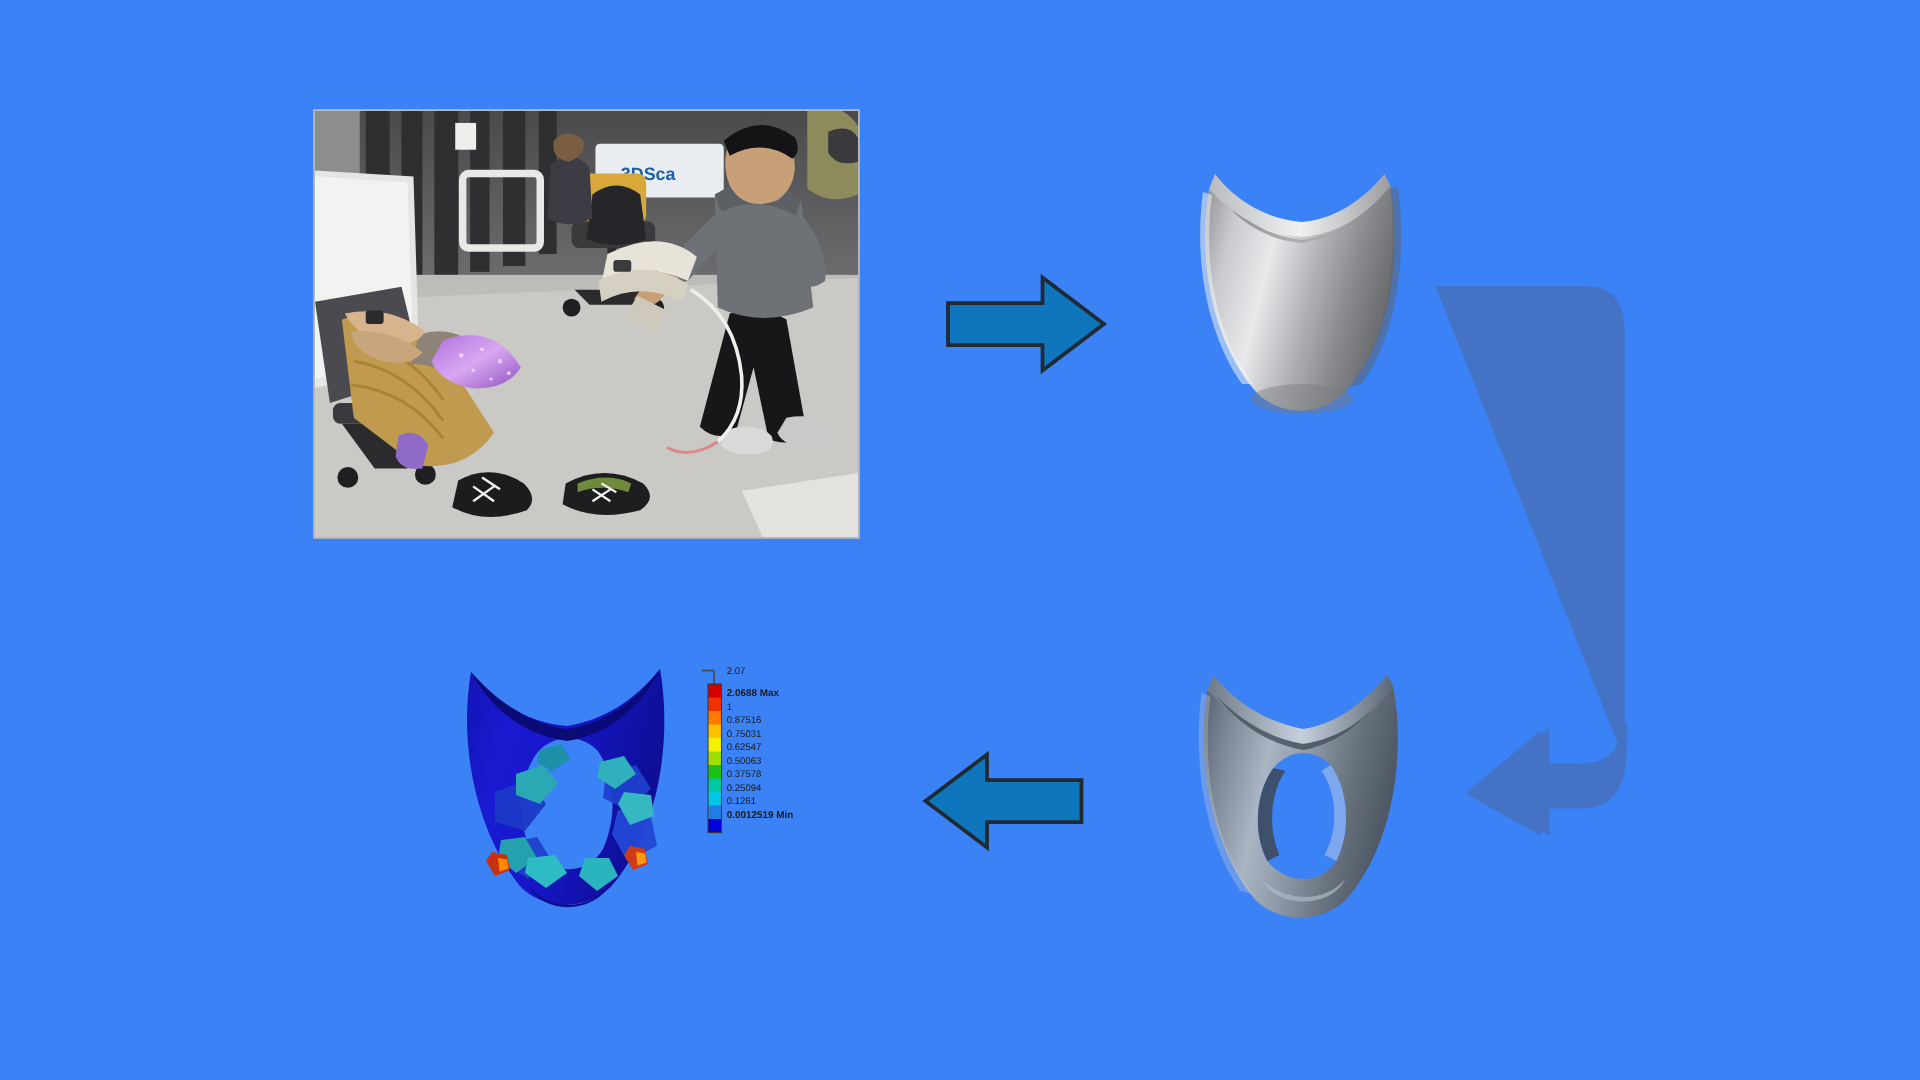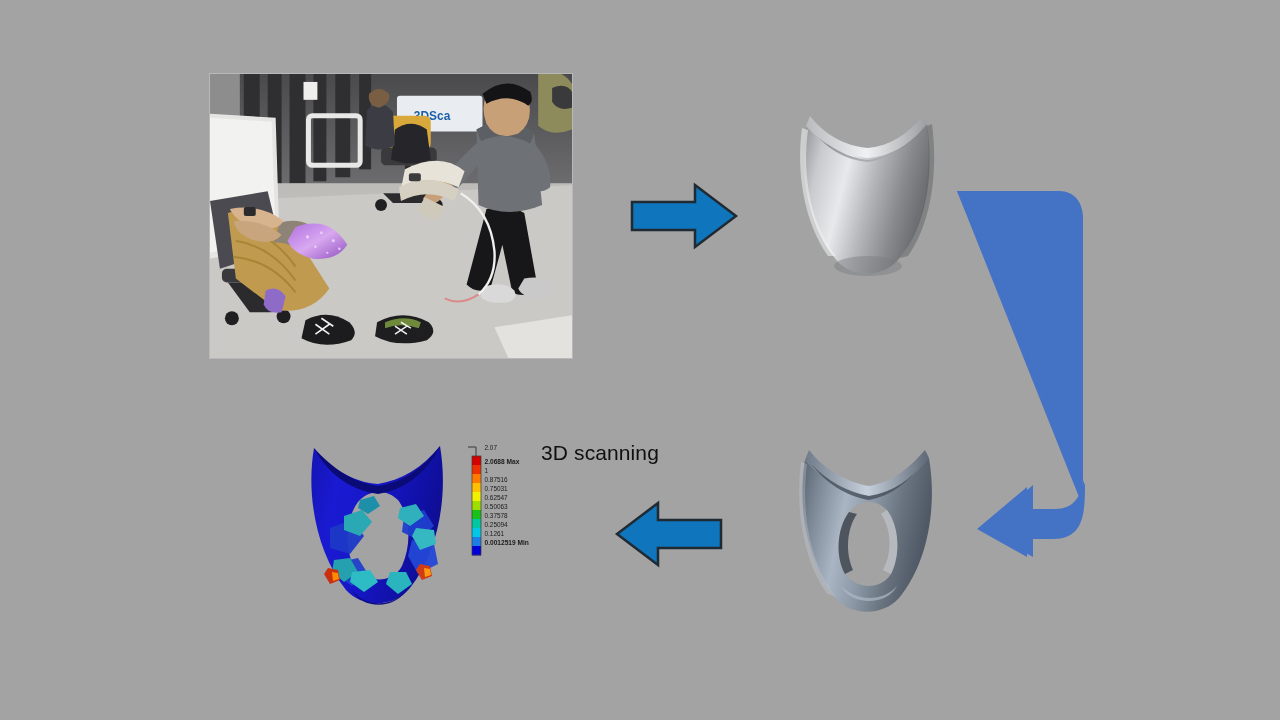--- a/index.html
+++ b/index.html
@@ -9,21 +9,21 @@
     height: 720px;
     background: #ffffff;
     font-family: "Liberation Sans", sans-serif;
     overflow: hidden;
   }
 
   #stage {
     position: relative;
     width: 1280px;
     height: 720px;
-    background: #a3a3a3;
+    background: #3b82f6;
   }
 
   
   .caption {
     position: absolute;
     text-align: center;
     font-family: "Liberation Sans", sans-serif;
     font-size: 21px;
     color: #101010;
     line-height: 1.32;
@@ -195,21 +195,20 @@
           <rect x="200" y="100" width="12" height="8" rx="2" fill="#3b3b3d"></rect>
         </g>
 
         <path d="M252 120 q30 18 34 58 q2 28 -16 44" fill="none" stroke="#efefee" stroke-width="2.4"></path>
         <path d="M270 222 q-18 12 -34 4" fill="none" stroke="#d98a8a" stroke-width="2"></path>
 
         <path d="M330 0 q22 -8 34 10 l0 46 q-20 8 -34 -4 Z" fill="#8d8a5c"></path>
         <path d="M344 14 q14 -6 20 4 l0 16 q-14 4 -20 -6 Z" fill="#3a3a3c"></path>
       </svg>
     </div>
-    <div class="caption" id="scan-caption">3D scanning</div>
   </div>
 
   <div class="arrow" id="arrow-scan-to-cad">
     <svg viewBox="0 0 110 72" aria-hidden="true">
       <path d="M3 22 L66 22 L66 5 L107 36 L66 67 L66 50 L3 50 Z" fill="#0f75bc" stroke="#1f2a33" stroke-width="2.5" stroke-linejoin="miter"></path>
     </svg>
   </div>
 
   <div id="cad-node">
     <svg viewBox="0 0 170 180" aria-hidden="true">

